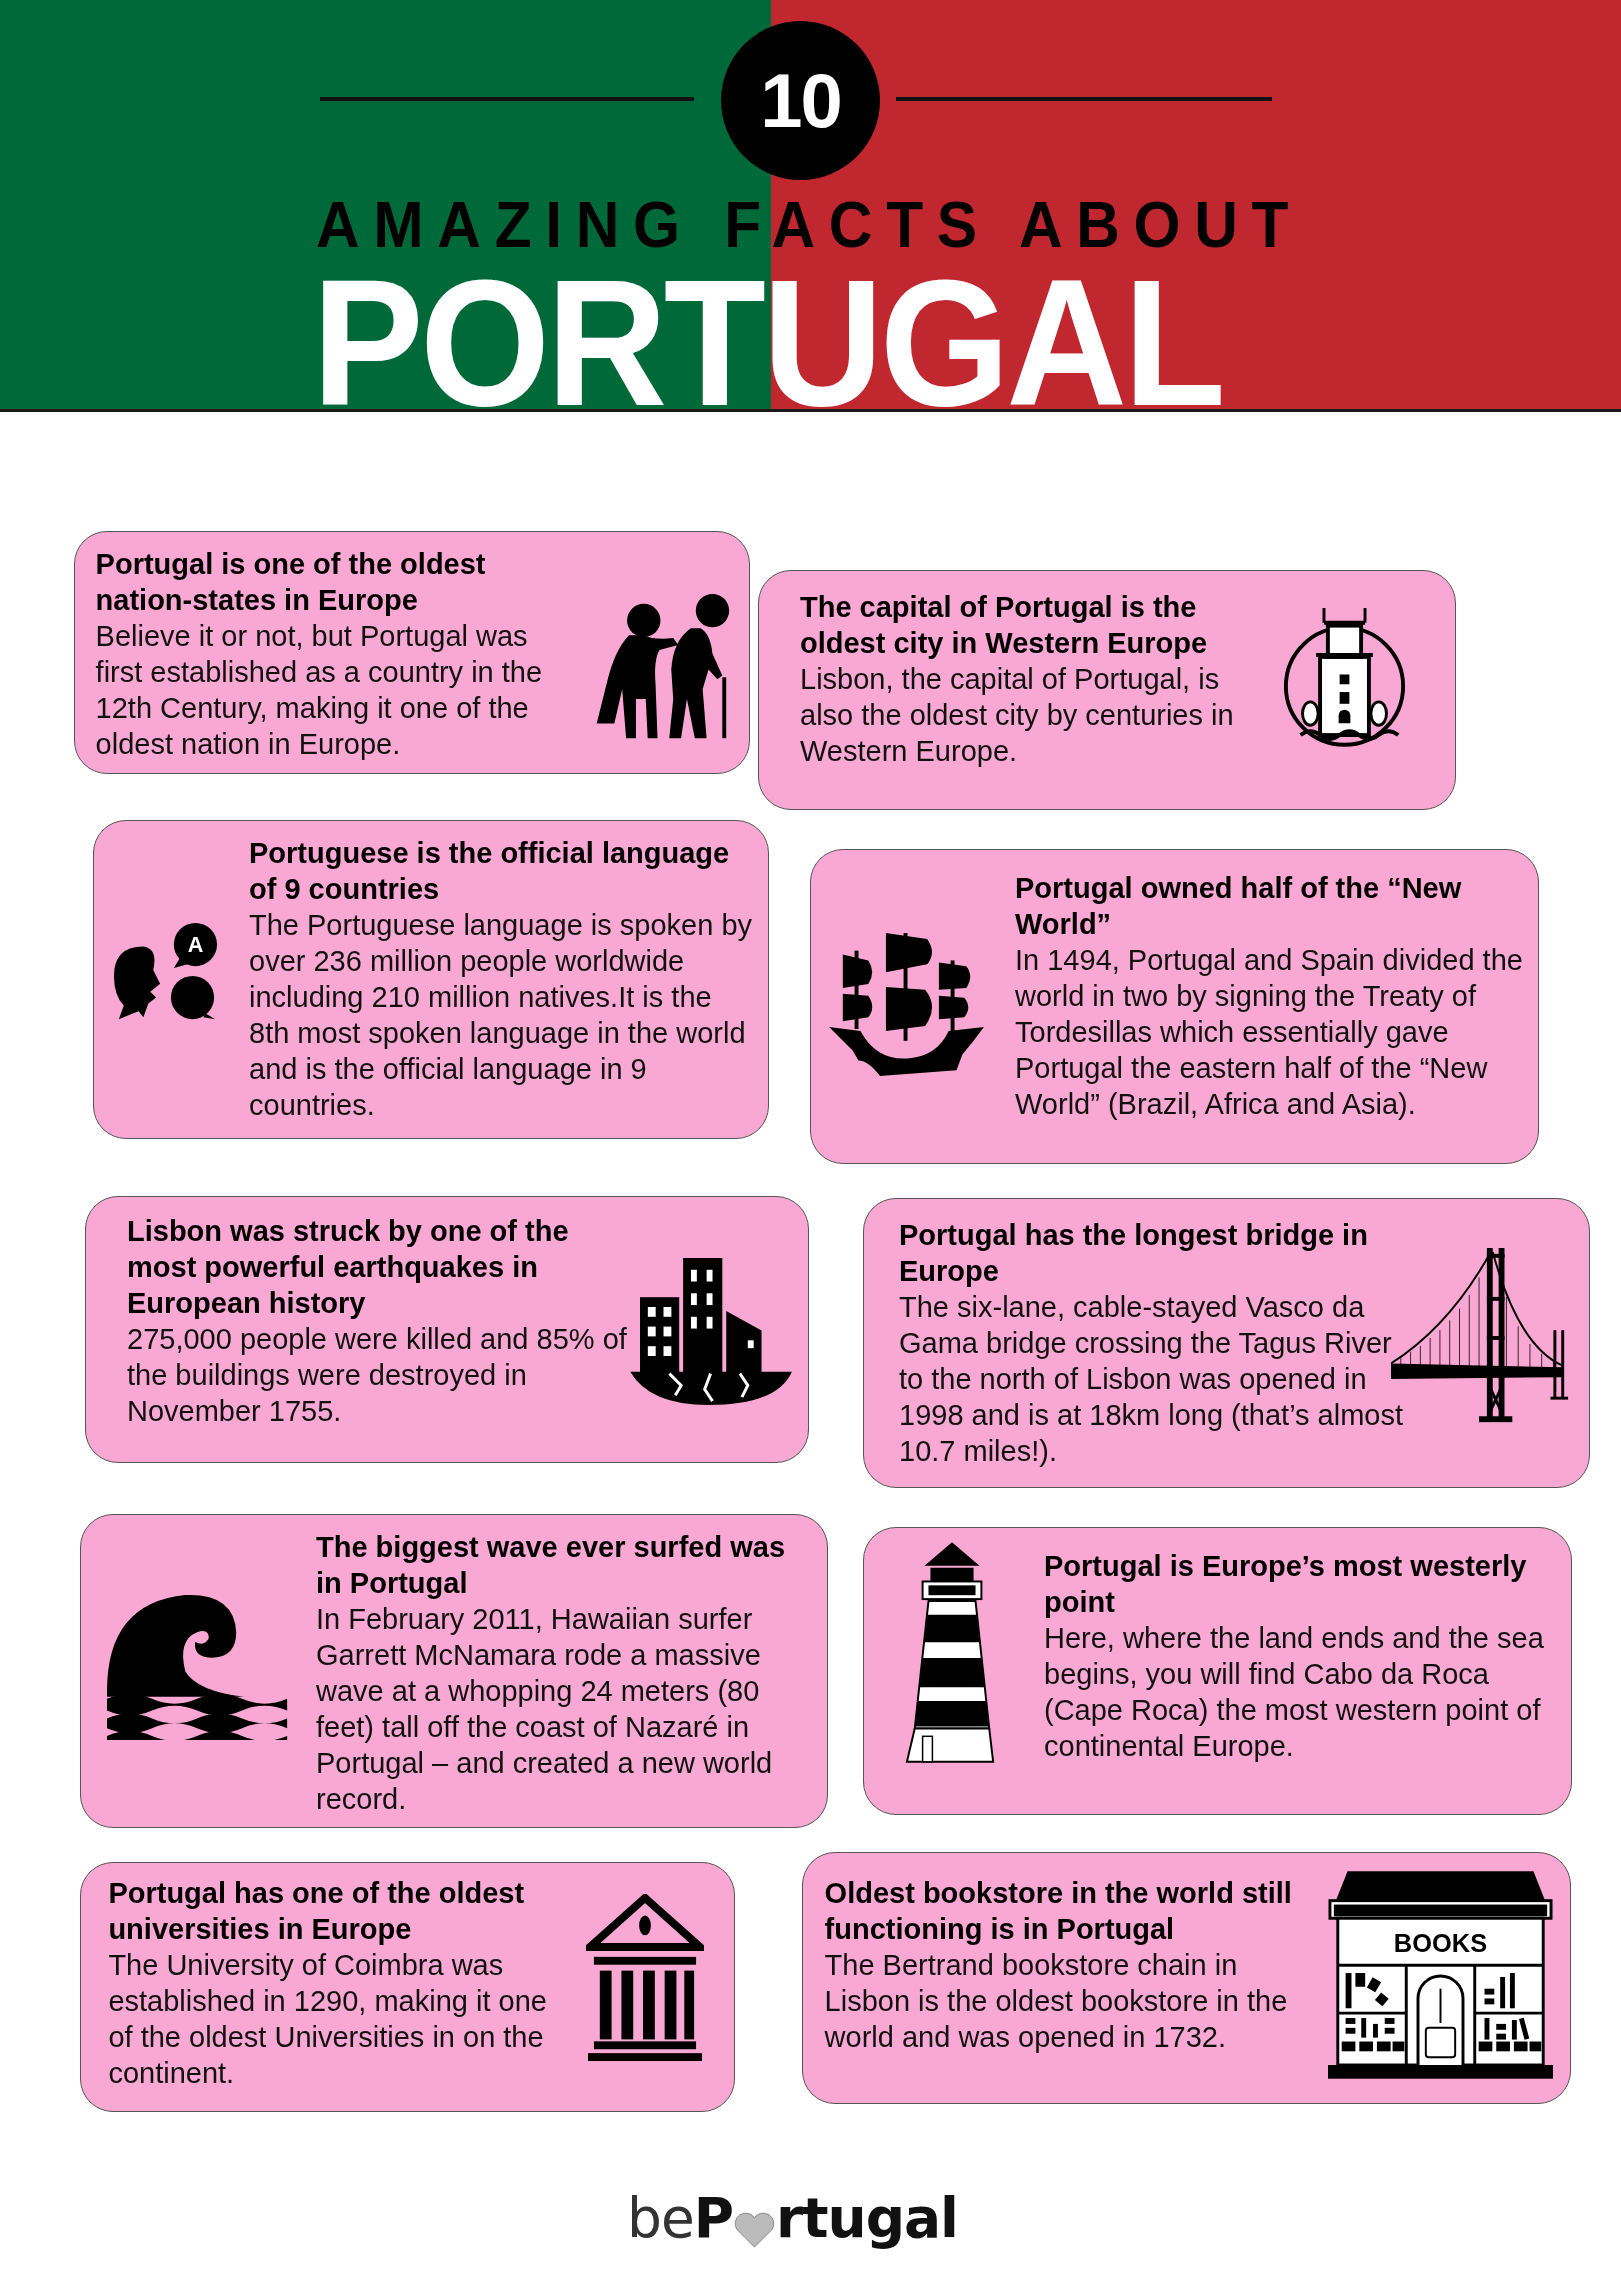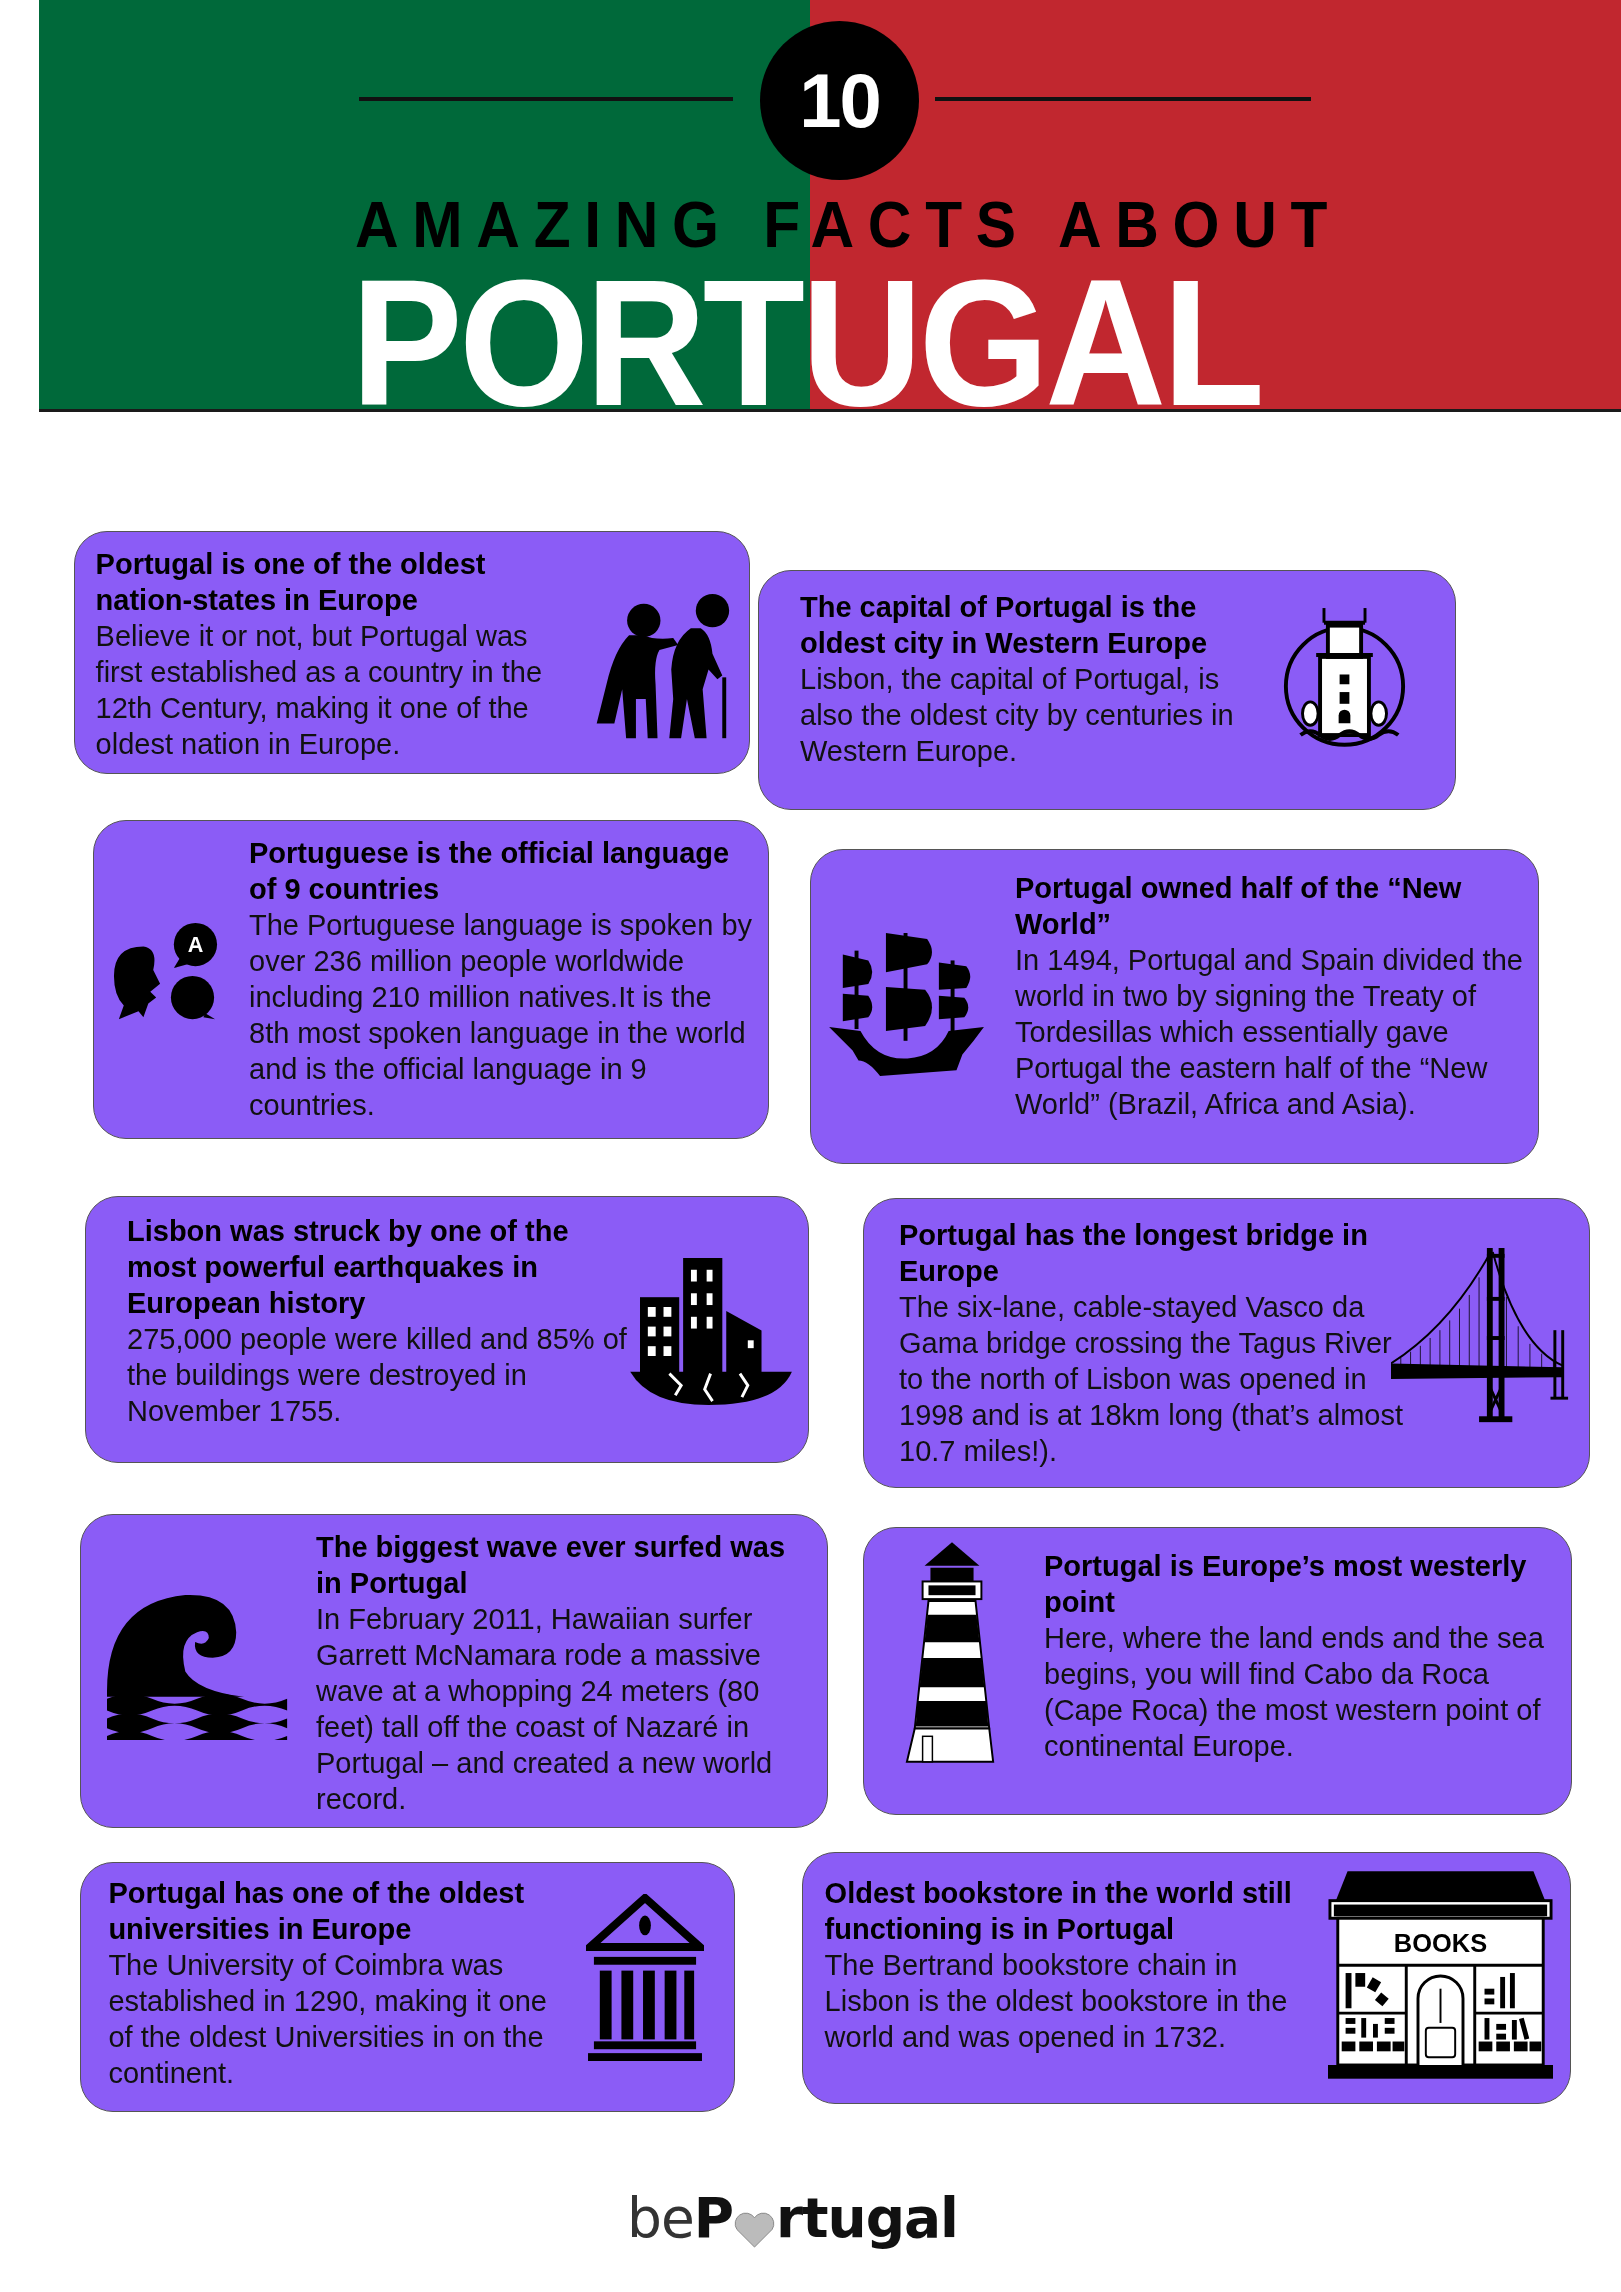--- a/index.html
+++ b/index.html
@@ -1,33 +1,33 @@
 <!DOCTYPE html>
 <html><head>
 <meta charset="utf-8">
 <style>
   html, body { margin: 0; padding: 0; background: #ffffff; }
   body { width: 1621px; height: 2293px; position: relative; overflow: hidden;
          font-family: "Liberation Sans", sans-serif; color: #111; }
-  .header { position: absolute; left: 0; top: 0; width: 1532px; height: 410px; margin-left: 39px; }
+  .header { position: absolute; left: 0; top: 0; width: 1532px; height: 410px; }
   .hdr-green { position: absolute; left: 0; top: 0; width: 771px; height: 410px; }
   .hdr-red { position: absolute; left: 771px; top: 0; width: 850px; height: 410px; }
   .hdr-line { position: absolute; left: 0; top: 409px; width: 1621px; height: 2.9px; background: #1a1a1a; }
   .rule { position: absolute; top: 97px; height: 3.9px; background: #111; }
   .rule.left { left: 320px; width: 374px; }
   .rule.right { left: 896px; width: 376px; }
   .badge { position: absolute; left: 721px; top: 20.6px; width: 159px; height: 159px; border-radius: 50%;
            background: #000; color: #fff; display: flex; align-items: center; justify-content: center;
            font-weight: bold; font-size: 76px; letter-spacing: -2px; }
   .subtitle { position: absolute; left: 316px; top: 192px; width: 941px; font-weight: bold; font-size: 65px;
               letter-spacing: 14.7px; color: #000; white-space: nowrap; line-height: 1; transform: scaleX(0.93); transform-origin: left top; }
   .title { position: absolute; left: 312px; top: 253px; font-weight: bold; font-size: 180px; color: #fff;
            line-height: 1; white-space: nowrap; letter-spacing: -3.9px; transform: scaleX(0.93); transform-origin: left top; }
 
-  .card { position: absolute; border: 1.5px solid #555; border-radius: 33px; background: #8b5cf6; box-sizing: border-box; }
+  .card { position: absolute; border: 1.5px solid #555; border-radius: 33px; background: #f9a8d4; box-sizing: border-box; }
   .card .text { position: absolute; }
   .card h3 { margin: 0; font-size: 29px; font-weight: bold; line-height: 36px; color: #000; }
   .card p { margin: 0; font-size: 29px; font-weight: normal; line-height: 36px; color: #111; }
   .card .icon { position: absolute; }
   .logo { position: absolute; left: 627px; top: 2184px; width: 294px; height: 69px; font-size: 55px; line-height: 69px;
           font-family: "DejaVu Sans", sans-serif; color: #222; white-space: nowrap; letter-spacing: -1px; }
   .logo .be { font-weight: normal; color: #333; }
   .logo .bold { font-weight: bold; color: #111; }
   .logo .heart { display: inline-block; vertical-align: middle; width: 43px; height: 39px; position: relative; top: -5.9px; }
 </style>

